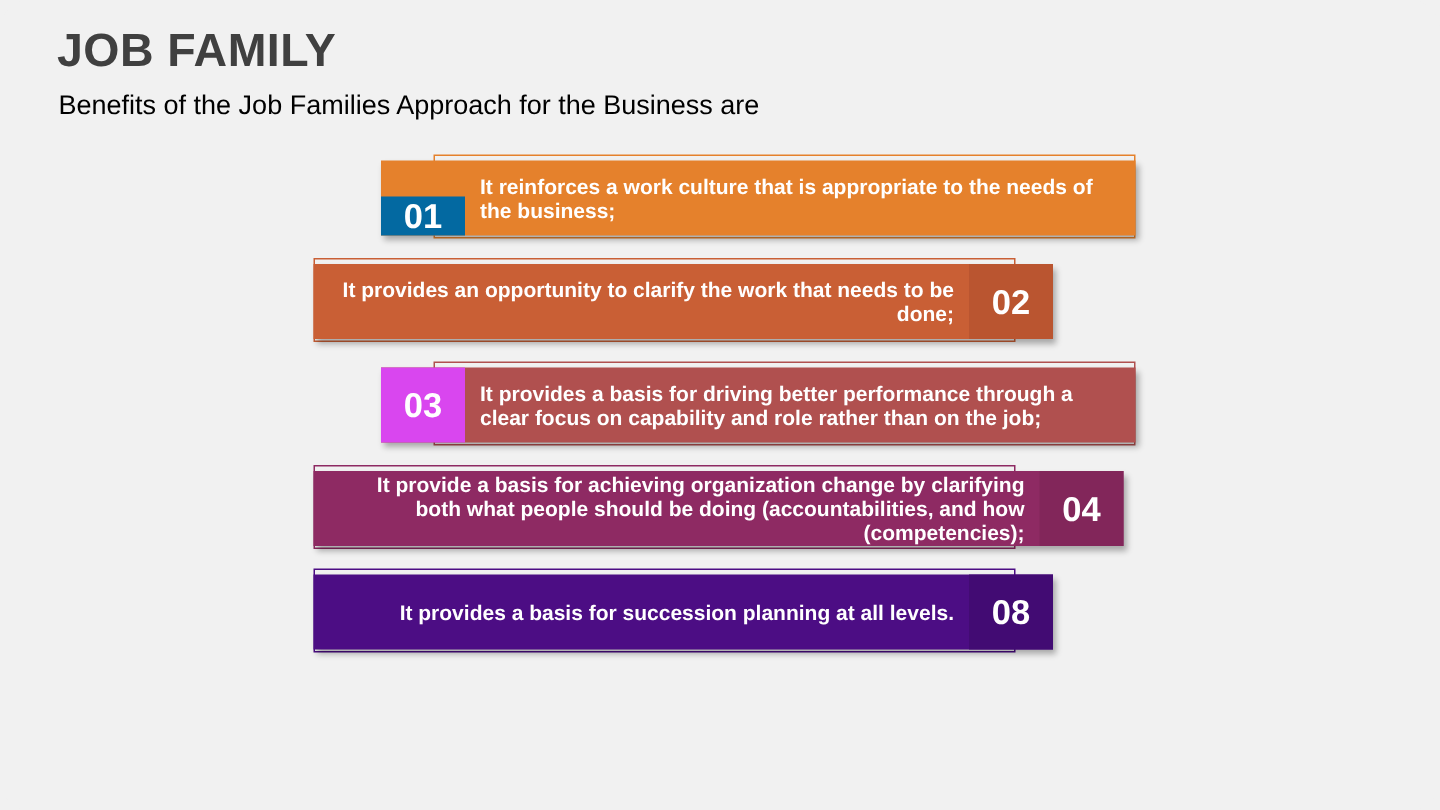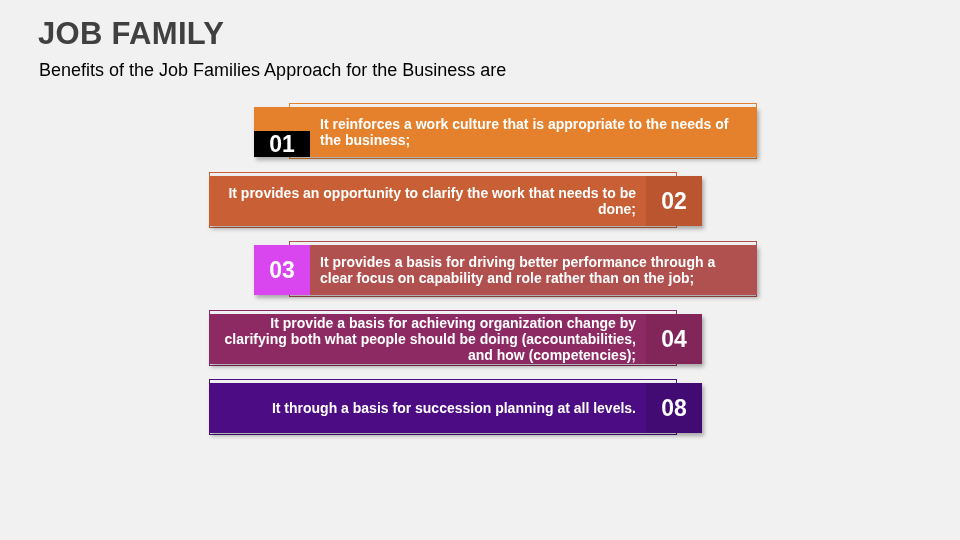--- a/index.html
+++ b/index.html
@@ -105,21 +105,21 @@
 <div class="slide" style="background: rgb(241, 241, 241);">
 
   <div class="title" style="color: rgb(64, 64, 64);">JOB FAMILY</div>
   <div class="subtitle">Benefits of the Job Families Approach for the Business are</div>
 
   <div class="rows">
 
     <div class="row">
       <div class="frame" style="left: 289px; top: 3px; width: 468px; border-color: rgb(229, 129, 44);"></div>
       <div class="bar" style="left: 254px; top: 7px; width: 503px; background: rgb(229, 129, 44);">
-        <div class="numbox" style="background: #000000; margin-top: 24px;">01</div>
+        <div class="numbox" style="background: #0369a1; margin-top: 24px;">01</div>
         <div class="textbox left">It reinforces a work culture that is appropriate to the needs of the business;</div>
       </div>
     </div>
 
     <div class="row">
       <div class="frame" style="left: 209px; top: 3px; width: 468px; border-color: rgb(201, 95, 53);"></div>
       <div class="bar" style="left: 209px; top: 7px; width: 493px; background: rgb(201, 95, 53);">
         <div class="textbox right">It provides an opportunity to clarify the work that needs to be done;</div>
         <div class="numbox" style="background: rgb(186, 85, 48);">02</div>
       </div>
@@ -128,29 +128,29 @@
     <div class="row">
       <div class="frame" style="left: 289px; top: 3px; width: 468px; border-color: rgb(176, 80, 79);"></div>
       <div class="bar" style="left: 254px; top: 7px; width: 503px; background: rgb(176, 80, 79);">
         <div class="numbox" style="background: #d946ef;">03</div>
         <div class="textbox left">It provides a basis for driving better performance through a clear focus on capability and role rather than on the job;</div>
       </div>
     </div>
 
     <div class="row">
       <div class="frame" style="left: 209px; top: 3px; width: 468px; border-color: rgb(142, 42, 99);"></div>
-      <div class="bar" style="left: 209px; top: 7px; width: 493px; background: rgb(142, 42, 99);">
+      <div class="bar" style="left: 209px; top: 7px; width: 540px; background: rgb(142, 42, 99);">
         <div class="textbox right">It provide a basis for achieving organization change by clarifying both what people should be doing (accountabilities, and how (competencies);</div>
         <div class="numbox" style="background: rgb(130, 38, 90);">04</div>
       </div>
     </div>
 
 
     <div class="row">
       <div class="frame" style="left: 209px; top: 3px; width: 468px; border-color: rgb(76, 13, 132);"></div>
       <div class="bar" style="left: 209px; top: 7px; width: 493px; background: rgb(76, 13, 132);">
-        <div class="textbox right">It through a basis for succession planning at all levels.</div>
+        <div class="textbox right">It provides a basis for succession planning at all levels.</div>
         <div class="numbox" style="background: rgb(66, 11, 115);">08</div>
       </div>
     </div>
 
   </div>
 </div>
 
 </body></html>

